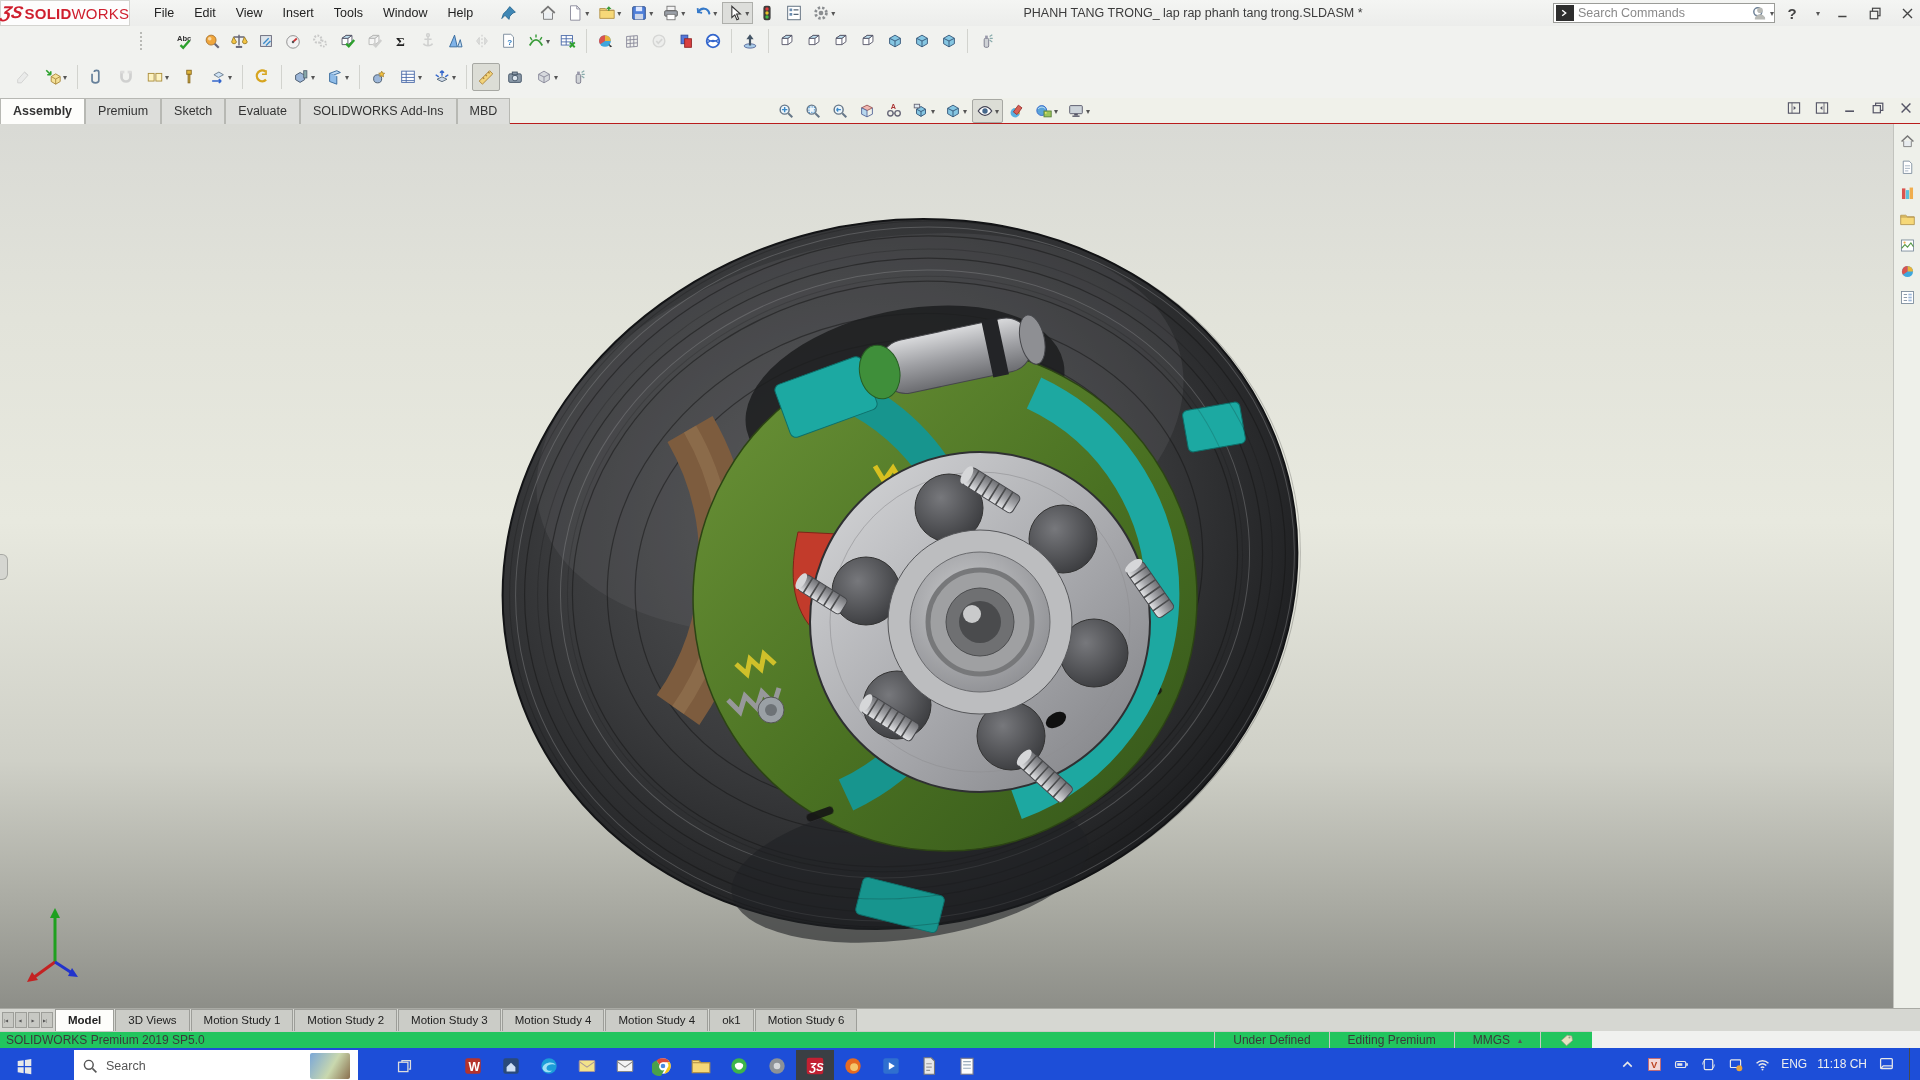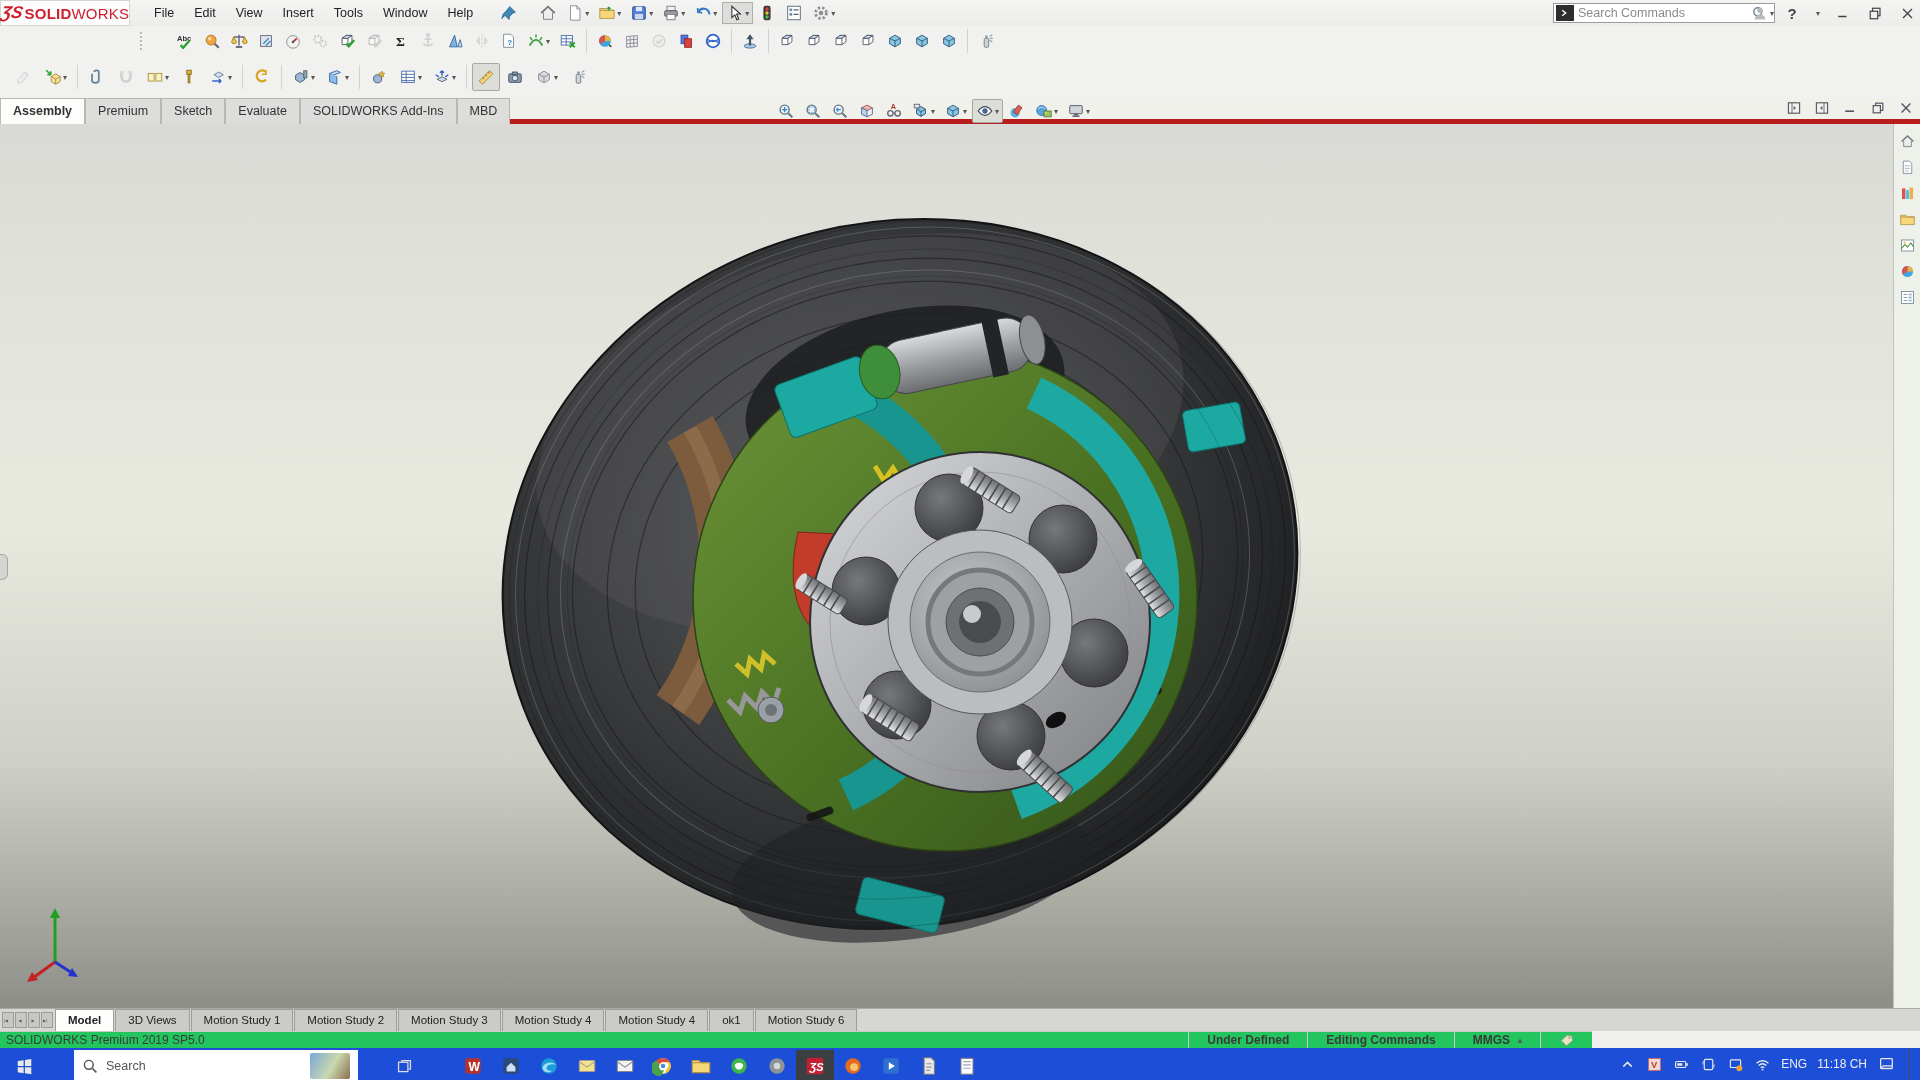--- a/index.html
+++ b/index.html
@@ -34,21 +34,21 @@
   
   .row2{position:absolute;left:0;top:26px;width:1920px;height:30px;background:#f1f2ef;display:flex;align-items:center;padding-left:140px;}
   .row3{position:absolute;left:0;top:56px;width:1920px;height:42px;background:#f1f2ef;display:flex;align-items:center;padding-left:10px;}
   .drag-dots{width:6px;height:18px;margin-right:26px;border-left:2px dotted #b9bab6;}
   .tb-btn{display:inline-flex;align-items:center;padding:2px 3px;border:1px solid transparent;border-radius:2px;}
   .tb-btn.pressed{background:#dcddd6;border-color:#a7a8a3;}
   .tb-btn.disabled{opacity:.38;filter:grayscale(.9);}
   .tb-sep{width:1px;height:24px;background:#d2d3ce;margin:0 4px;display:inline-block;}
   .row3 .tb-btn{padding:4px 4px;}
   
-  .tabrow{position:absolute;left:0;top:98px;width:1920px;height:26px;background:#f0f1ea;border-bottom:5px solid #b91c1c;}
+  .tabrow{position:absolute;left:0;top:98px;width:1920px;height:26px;background:#f0f1ea;border-bottom:1px solid #b91c1c;}
   .cmtabs{position:absolute;left:0;top:0;height:26px;display:flex;}
   .cmtab{padding:5px 12px 4px;background:#dddedb;border:1px solid #b7b8b3;border-bottom:none;color:#333;}
   .cmtab.active{background:#fdfdfb;font-weight:bold;}
   .headsup{position:absolute;left:773px;top:1px;height:24px;display:flex;align-items:center;gap:1px;}
   .docwin{position:absolute;right:6px;top:2px;display:flex;align-items:center;gap:12px;}
   
   .viewport{position:absolute;left:0;top:124px;width:1893px;height:884px;
             background:linear-gradient(180deg,#d9dad5 0%,#e2e3da 22%,#e8e9df 45%,#cfd0c7 72%,#aaaba3 88%,#8d8e88 100%);overflow:hidden;}
   .left-handle{position:absolute;left:0;top:430px;width:8px;height:26px;background:#d5d6d1;border:1px solid #a8a9a4;
                border-left:none;border-radius:0 6px 6px 0;}
@@ -62,21 +62,21 @@
   .mt-nav{display:flex;align-items:center;height:100%;padding:0 2px;gap:1px;}
   .mt-nav span{width:12px;height:16px;background:#c7c8c3;border:1px solid #9d9e99;color:#6b6c67;font-size:7px;
                display:inline-flex;align-items:center;justify-content:center;}
   .mtab{padding:4px 12px 3px;background:#cbccc7;border:1px solid #9d9e99;border-bottom:none;margin-right:1px;color:#222;height:22px;margin-top:25px;}
   .mtab.active{background:#fdfdfb;font-weight:bold;}
   
   .statusbar{position:absolute;left:0;top:1031px;width:1592px;height:17px;background:#22c55e;border-top:1px solid #c9cac5;
              display:flex;align-items:center;font-size:12px;color:#3a3a3a;}
   .sb-left{margin-left:6px;}
   .sb-right{position:absolute;right:0;display:flex;align-items:center;height:100%;}
-  .sb-field{padding:0 18px;border-left:1px solid #c9cac5;height:100%;display:flex;align-items:center;gap:8px;font-weight:bold;}
+  .sb-field{padding:0 18px;border-left:1px solid #c9cac5;height:100%;display:flex;align-items:center;gap:8px;}
   .sb-caret{font-size:8px;color:#555;}
   
   .taskbar{position:absolute;left:0;top:1048px;width:1920px;height:36px;background:#1d4ed8;display:flex;align-items:center;color:#eee;gap:26px;}
   .tb-start{width:48px;height:32px;display:flex;align-items:center;justify-content:center;}
   .tb-search{width:284px;height:32px;background:#fff;color:#555;display:flex;align-items:center;gap:8px;padding:0 8px;}
   .tb-search .thumb{margin-left:auto;width:40px;height:26px;border-radius:2px;
        background:linear-gradient(120deg,#7aa7d8 0%,#c9d8ae 55%,#8a6f4e 100%);}
   .tb-taskview{width:40px;height:32px;display:flex;align-items:center;justify-content:center;}
   .tb-apps{display:flex;align-items:center;height:32px;margin-left:4px;}
   .tb-app{width:38px;height:32px;display:flex;align-items:center;justify-content:center;position:relative;}
@@ -198,20 +198,21 @@
         <span class="qat-btn">
           <span class="icon">
             <svg viewBox="0 0 20 20" width="18" height="18">
               <circle cx="10" cy="10" r="6" fill="none" stroke="#8a8d90" stroke-width="3" stroke-dasharray="2.6 2.2"></circle>
               <circle cx="10" cy="10" r="2.6" fill="#8a8d90"></circle>
             </svg>
           </span>
           <span class="dd">▾</span>
         </span>
       </div>
+    <div class="doc-title">PHANH TANG TRONG_ lap rap phanh tang trong.SLDASM *</div>
     <div class="search-box">
       <span class="search-launch icon">
         <svg viewBox="0 0 20 20" width="14" height="14">
             <rect x="1" y="1" width="18" height="18" fill="#2e2e2e"></rect>
             <path d="M6 6l5 4-5 4" stroke="#fff" stroke-width="2" fill="none"></path>
           </svg>
         </span>
       <span class="search-text">Search Commands</span>
       <span class="search-mag icon">
         <svg viewBox="0 0 20 20" width="16" height="16">
@@ -1074,21 +1075,21 @@
       </span>
   </div>
 
   <div class="statusbar">
     <span class="sb-left">SOLIDWORKS Premium 2019 SP5.0</span>
     <span class="sb-right" id="sbright">
         <span class="sb-field">
           <span>Under Defined</span>
         </span>
         <span class="sb-field">
-          <span>Editing Commands</span>
+          <span>Editing Premium</span>
         </span>
         <span class="sb-field">
           <span>MMGS</span>
           <span class="sb-caret">▴</span>
         </span>
         <span class="sb-field">
           <span class="icon">
             <svg viewBox="0 0 20 20" width="15" height="15">
               <path d="M3 10l8-7 6 1 1 6-8 7z" fill="#e8e3c0" stroke="#998"></path>
               <circle cx="14" cy="6" r="1.4" fill="#998"></circle>

